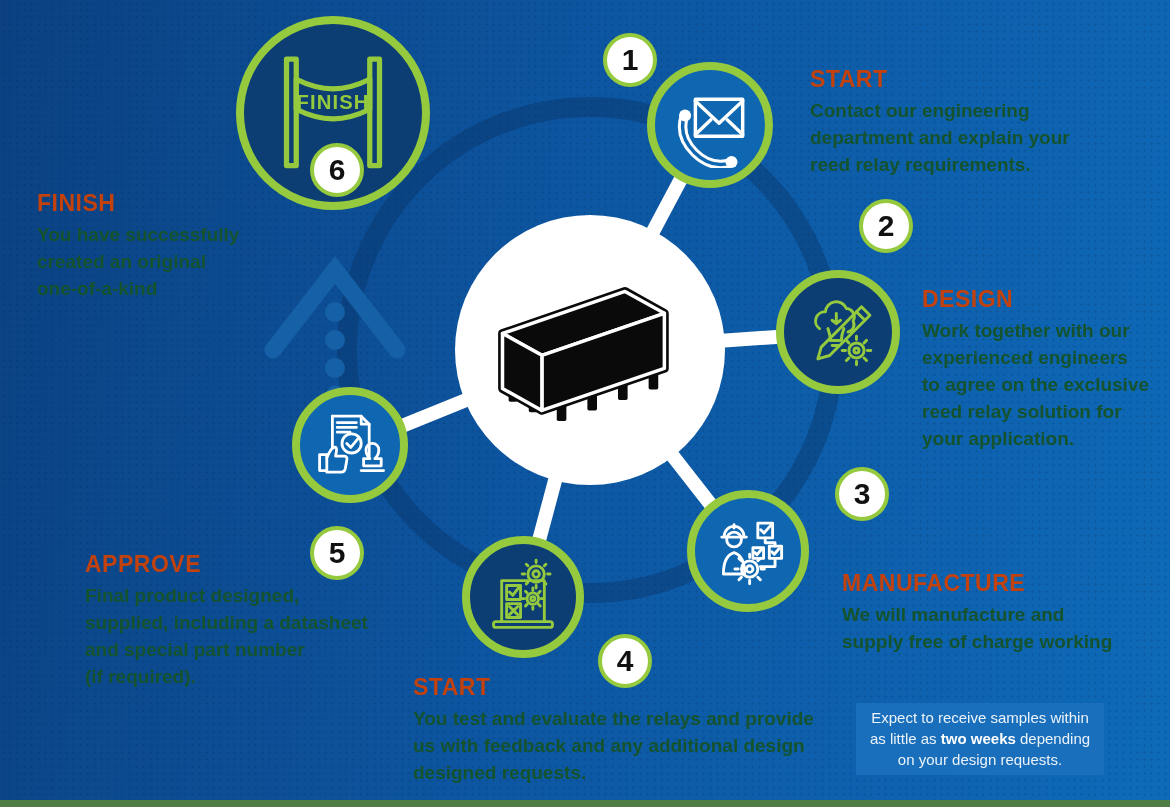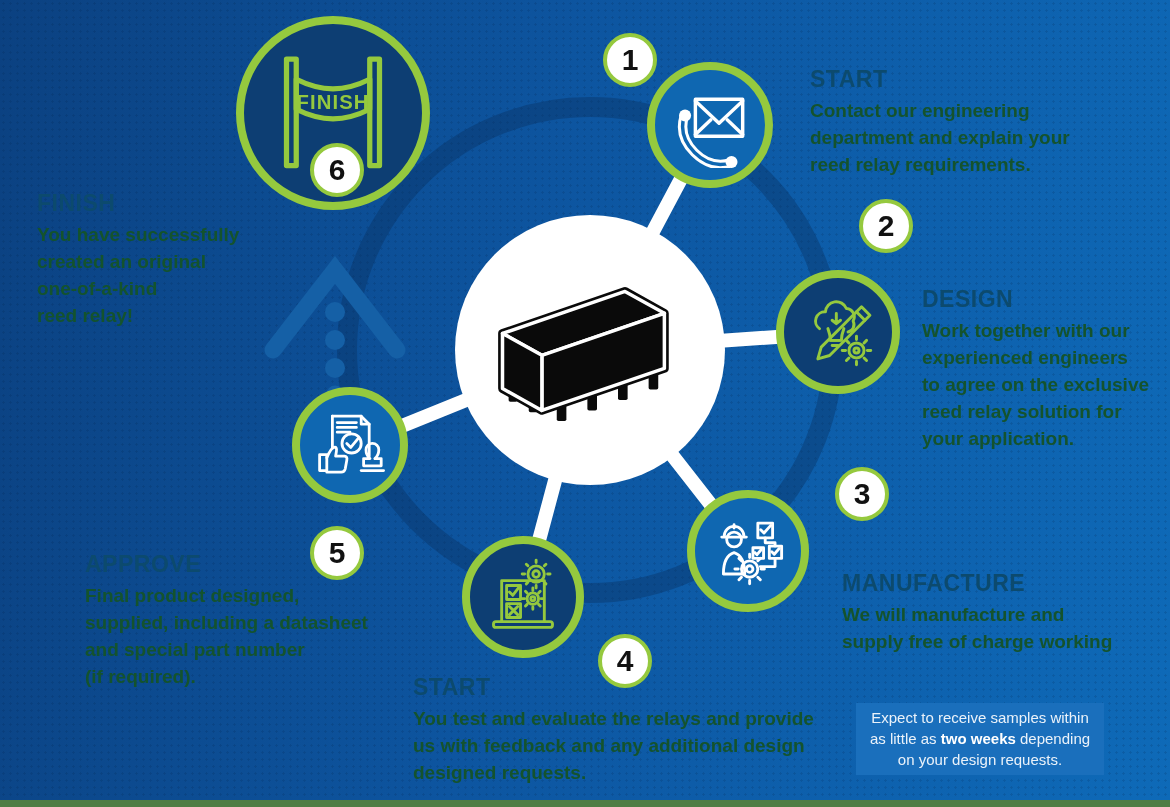--- a/index.html
+++ b/index.html
@@ -35,21 +35,21 @@
   .fill-blue{background:#0f67b1;}
   .fill-navy{background:#0d3e73;}
   .badge{
     position:absolute;width:54px;height:54px;border-radius:50%;
     background:#ffffff;border:4px solid #95c93e;box-sizing:border-box;
     display:flex;align-items:center;justify-content:center;z-index:5;
     font-weight:bold;font-size:30px;color:#111111;
   }
   .txt{position:absolute;z-index:4;}
   .txt h2{
-    margin:0 0 4px 0;font-size:23px;font-weight:bold;color:#0c4a6e;
+    margin:0 0 4px 0;font-size:23px;font-weight:bold;color:#c2410c;
     letter-spacing:0.5px;white-space:nowrap;
   }
   .txt .line{
     font-size:19px;font-weight:bold;color:#14532d;line-height:27px;
     white-space:nowrap;
   }
   .arrow-up{position:absolute;left:255px;top:232px;z-index:1;}
   .info-box{
     position:absolute;left:856px;top:703px;width:248px;height:72px;
     background:#1a6fbc;z-index:4;display:flex;align-items:flex-start;justify-content:center;
@@ -250,20 +250,19 @@
   </svg>
 </div>
 <div class="badge" style="left:310px;top:143px;">
   <span>6</span>
 </div>
 <div class="txt" style="left:37px;top:190px;">
   <h2>FINISH</h2>
   <div class="line">You have successfully</div>
   <div class="line">created an original</div>
   <div class="line">one-of-a-kind</div>
-  <div class="line">reed relay!</div>
 </div>
 
 <div class="info-box">
   <p><span>Expect to receive samples within as little as </span><b>two weeks</b><span> depending on your design requests.</span></p>
 </div>
 
 <div class="bottom-bar"></div>
 
 </body></html>

